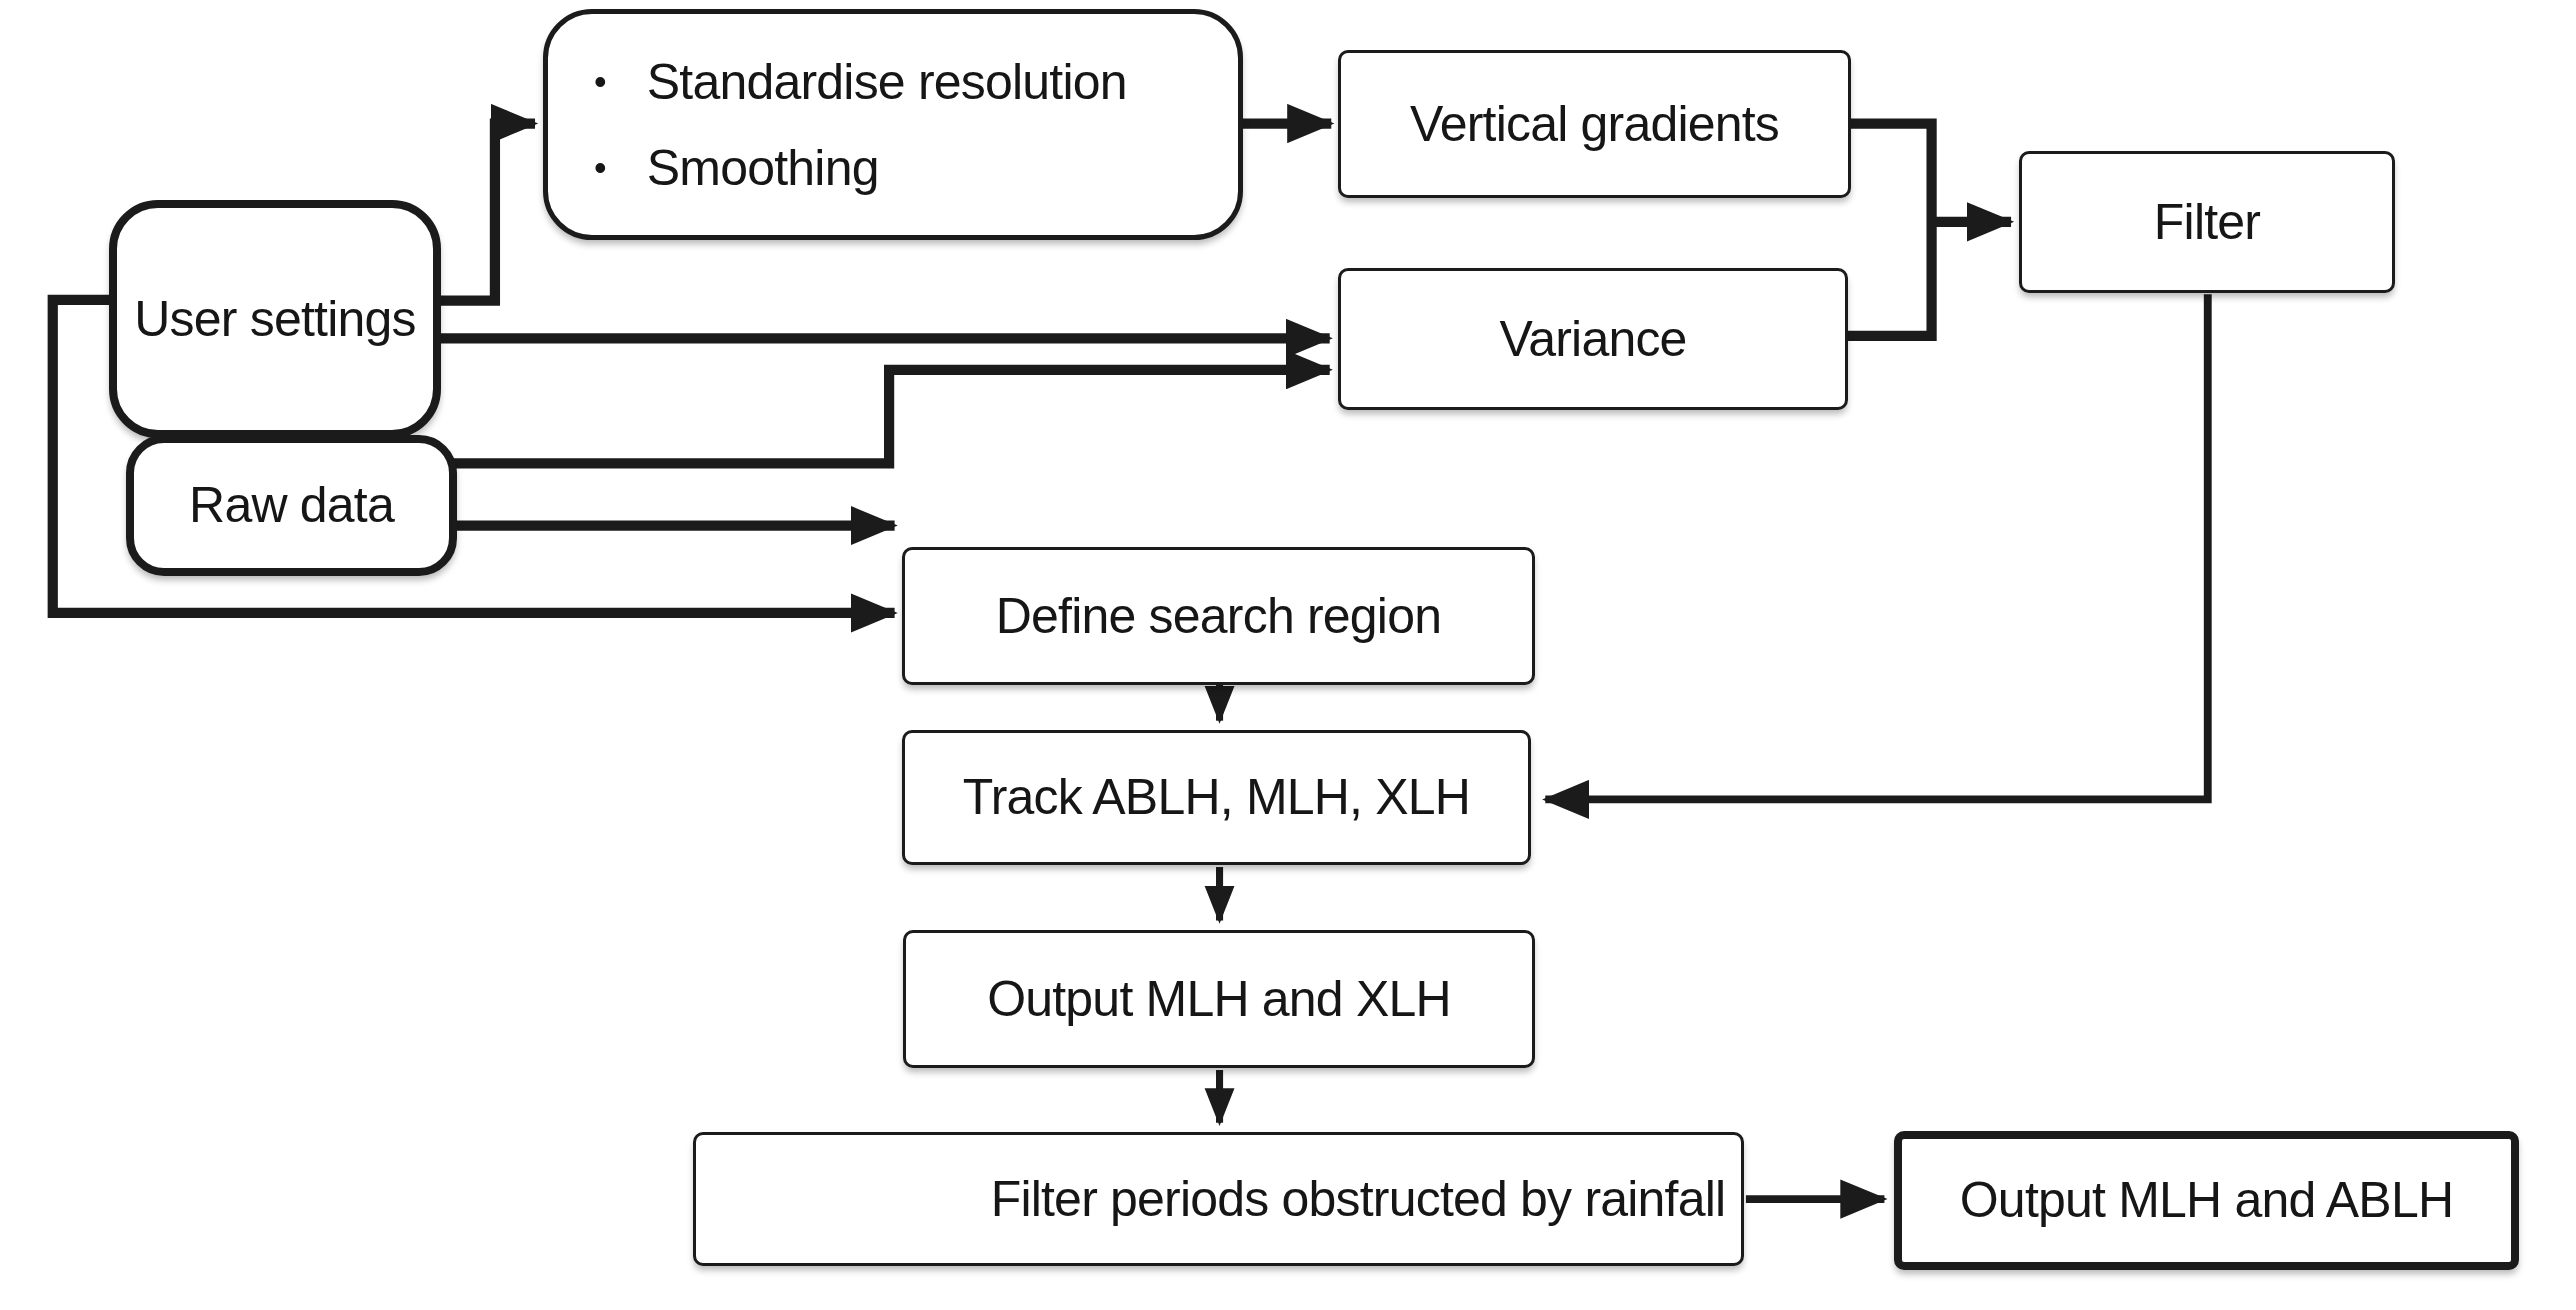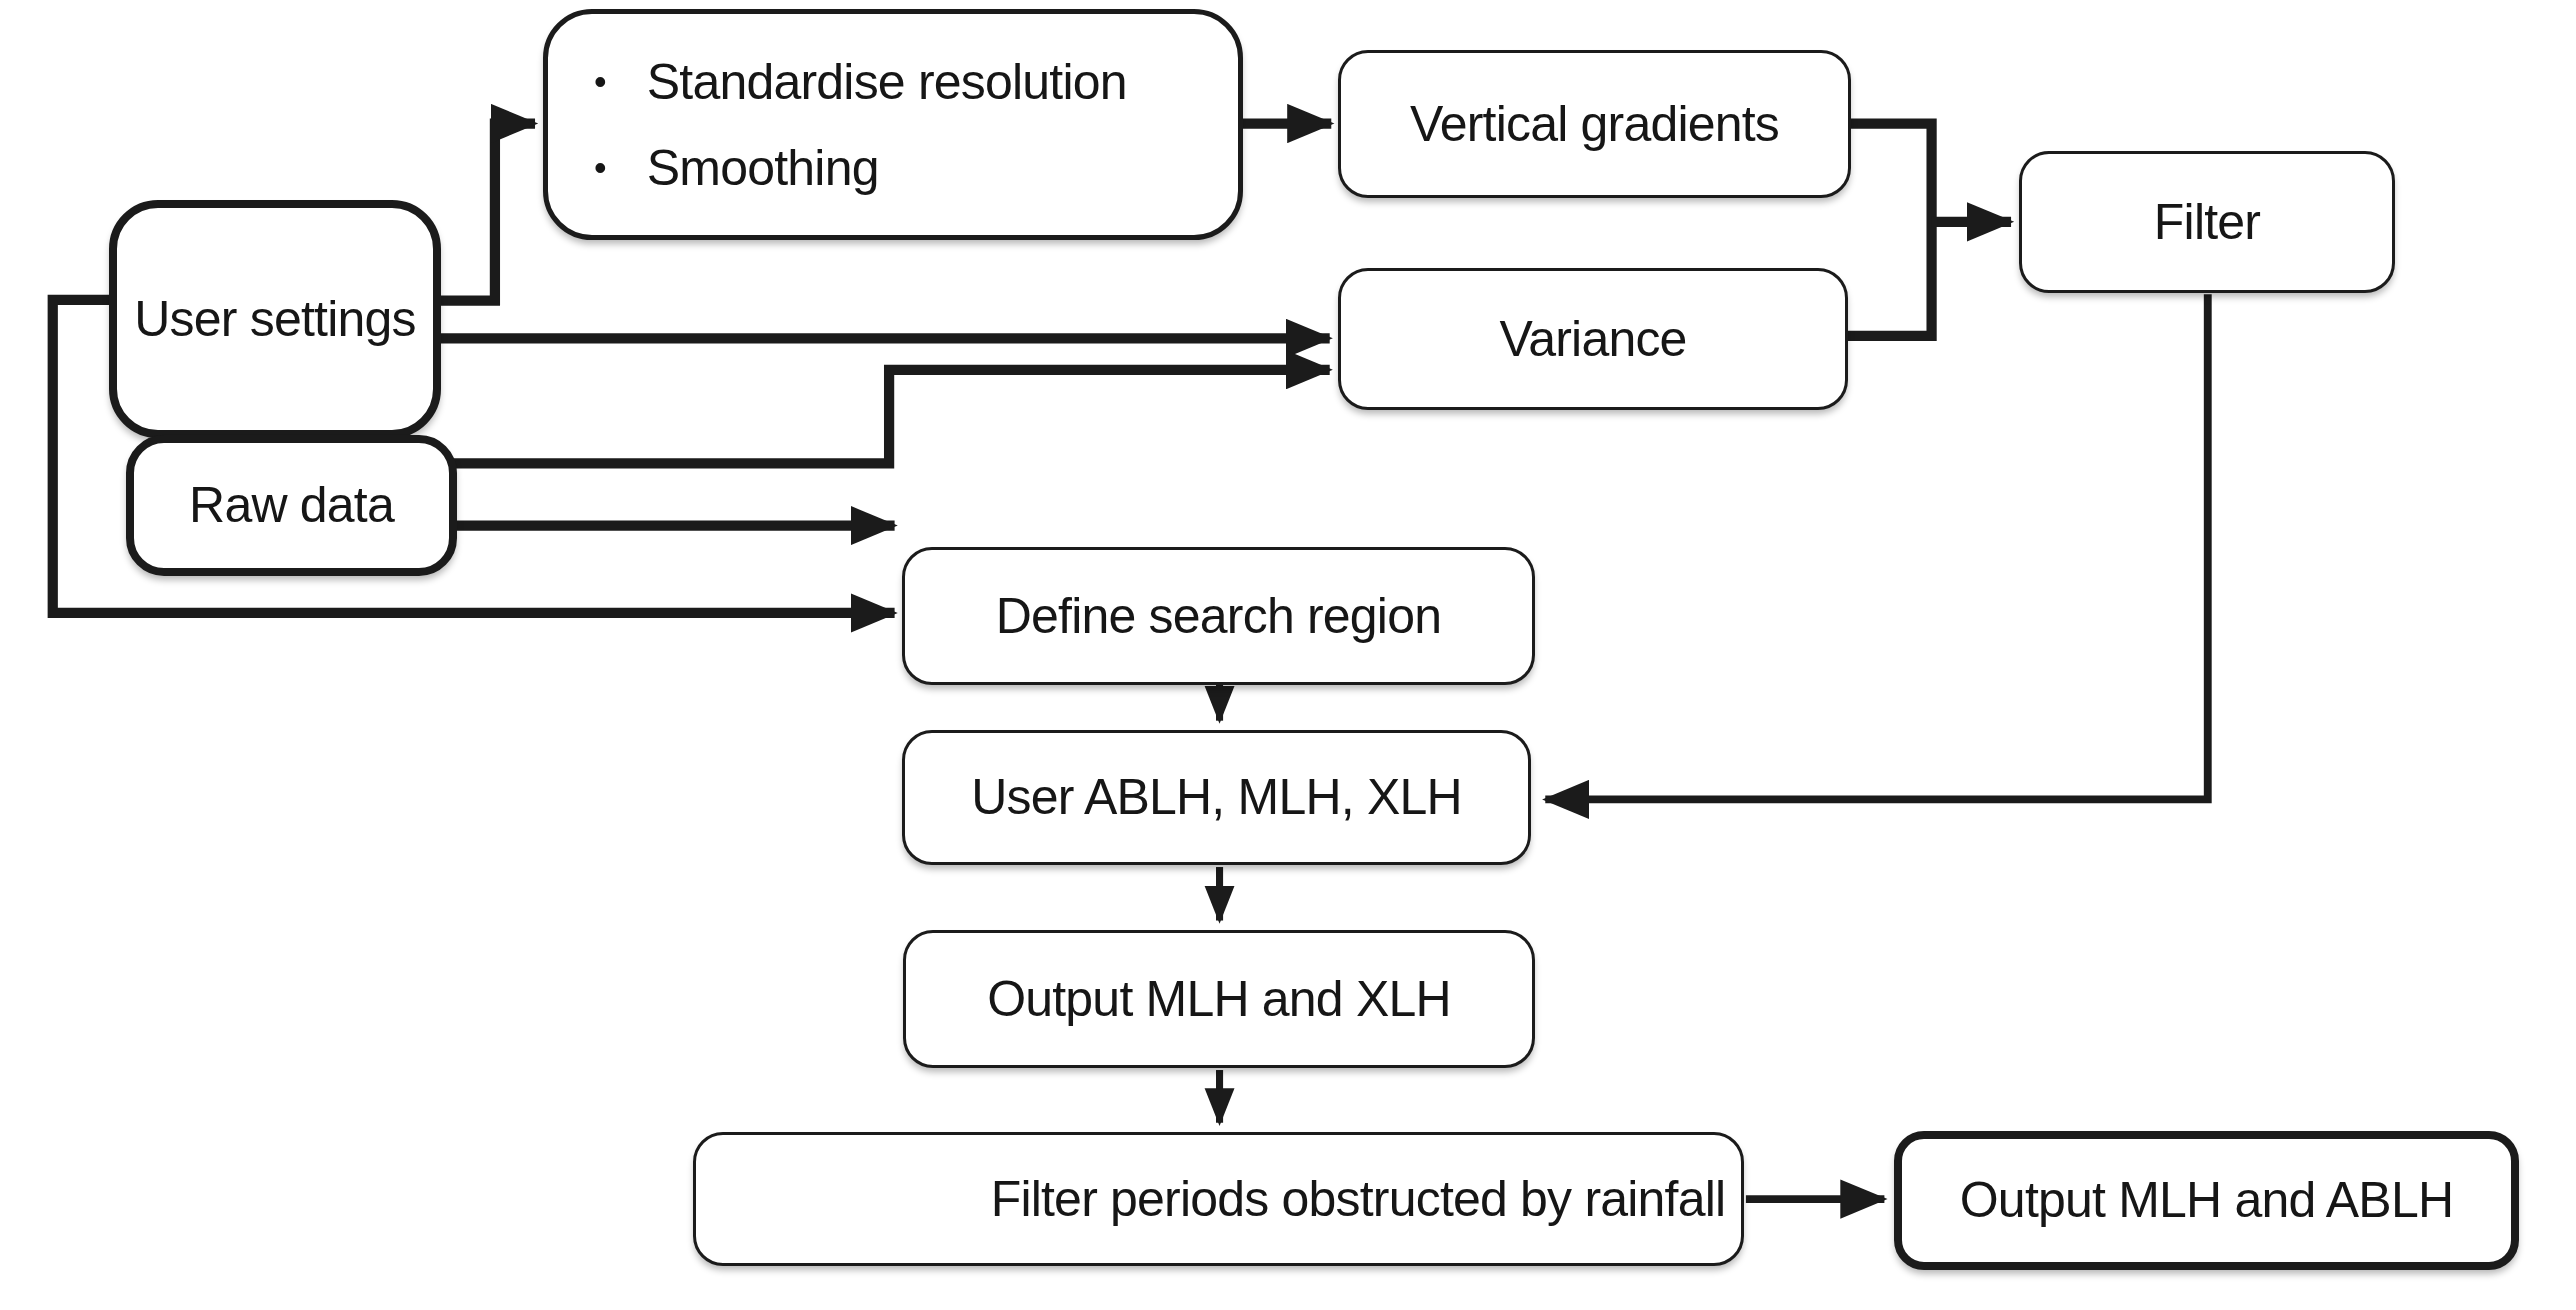--- a/index.html
+++ b/index.html
@@ -38,21 +38,21 @@
     letter-spacing: -0.8px;
     line-height: 1.18;
     box-shadow: 0 5.5px 7px -1.6px rgba(0,0,0,0.28);
   }
   .node .lbl { padding: 0 15.7px; }
   .thick  { border-width: 8.7px; }
   .medium { border-width: 5.5px; }
   .thin   { border-width: 3.9px; }
   .r-big   { border-radius: 49px; }
   .r-mid   { border-radius: 38px; }
-  .r-small { border-radius: 30px; }
+  .r-small { border-radius: 10px; }
   
   .bullets {
     justify-content: flex-start;
     text-align: left;
   }
   .bullets ul {
     list-style: none;
     margin: 0;
     padding: 0 0 0 46px;
   }
@@ -141,21 +141,21 @@
 
   <div class="node thin r-small" style="left:2019px; top:151px; width:376px; height:142px;">
     <span class="lbl">Filter</span>
   </div>
 
   <div class="node thin r-small" style="left:902px; top:507px; width:633px; height:138px;margin-top:40px;">
     <span class="lbl">Define search region</span>
   </div>
 
   <div class="node thin r-small" style="left:902px; top:730px; width:629px; height:135px;">
-    <span class="lbl">User ABLH, MLH, XLH</span>
+    <span class="lbl">Track ABLH, MLH, XLH</span>
   </div>
 
   <div class="node thin r-small" style="left:903px; top:930px; width:632px; height:138px;">
     <span class="lbl">Output MLH and XLH</span>
   </div>
 
   <div class="node thin r-small" style="left:693px; top:1132px; width:1051px; height:134px;justify-content:flex-end;">
     <span class="lbl">Filter periods obstructed by rainfall</span>
   </div>
 

